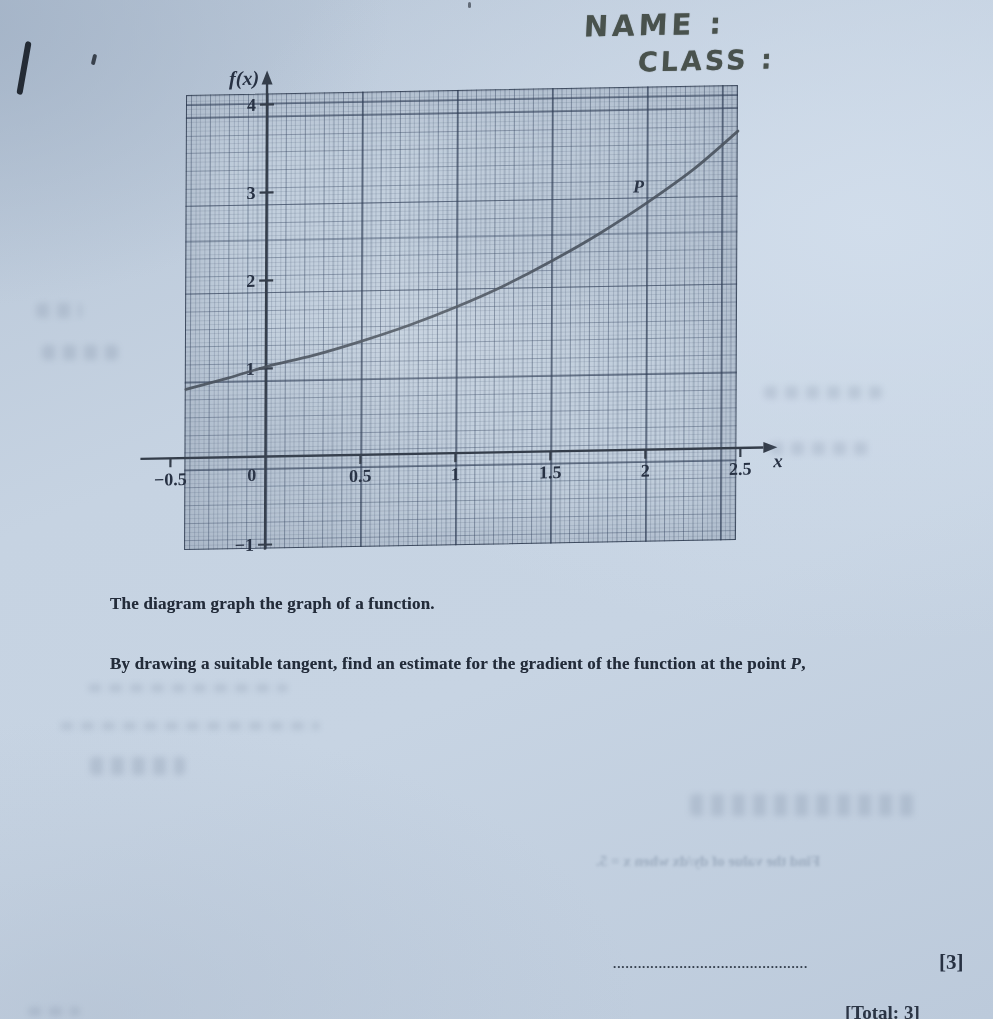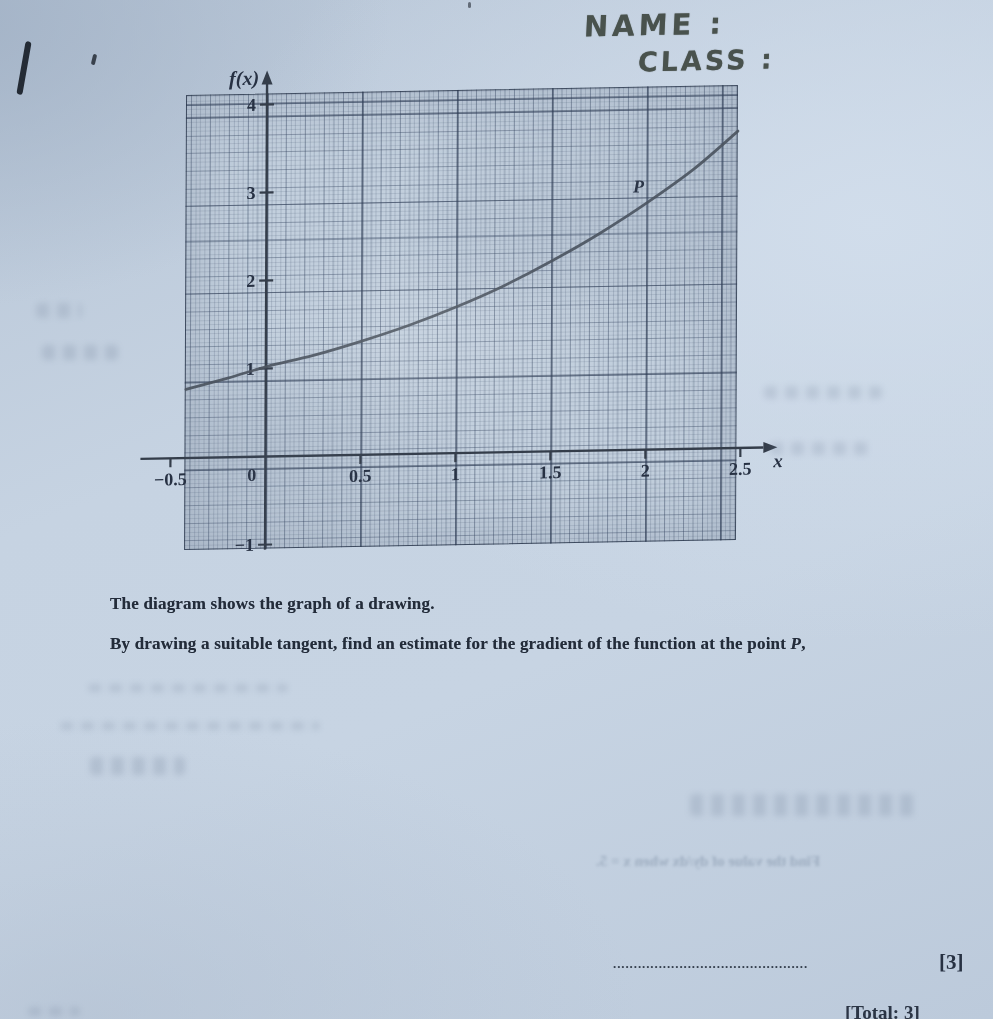--- a/index.html
+++ b/index.html
@@ -62,21 +62,21 @@
   #graph-svg text{ font-family:"Liberation Serif", serif; font-weight:700; fill:#273143; }
 
   
   .q-line{
     position:absolute; left:110px;
     font-size:17px; font-weight:700; color:#232c3a;
     letter-spacing:.2px; white-space:nowrap;
     text-shadow:0 0 .6px rgba(35,44,58,.5);
   }
   #q-line1{ top:594px; }
-  #q-line2{ top:634px; }
+  #q-line2{ top:654px; }
   .point-italic{ font-style:italic; }
 
   
   #answer-dots{
     position:absolute; left:613px; top:956px;
     font-size:13px; font-weight:700; letter-spacing:.9px; color:#333d4b; white-space:nowrap;
   }
   #marks{ position:absolute; left:939px; top:950px; font-size:21px; font-weight:700; color:#273142; }
   #total{ position:absolute; left:845px; top:1002px; font-size:19px; font-weight:700; color:#2b3545; }
 
@@ -141,21 +141,21 @@
       <text x="425" y="429" text-anchor="middle" font-size="18">1.5</text>
       <line x1="520" y1="402" x2="520" y2="411" stroke="#343d4a" stroke-width="2.2"></line>
       <text x="520" y="429" text-anchor="middle" font-size="18">2</text>
       <line x1="615" y1="402" x2="615" y2="411" stroke="#343d4a" stroke-width="2.2"></line>
       <text x="615" y="429" text-anchor="middle" font-size="18">2.5</text>
       <path d="M 60.2 333.4 C 67.2 331.6, 88.7 326.3, 102.0 322.8 C 115.3 319.3, 125.8 315.8, 140.0 312.2 C 154.3 308.7, 171.7 305.6, 187.5 301.7 C 203.3 297.7, 219.2 293.2, 235.0 288.5 C 250.8 283.8, 266.7 278.9, 282.5 273.5 C 298.3 268.1, 314.2 262.2, 330.0 255.9 C 345.8 249.6, 361.7 243.0, 377.5 235.7 C 393.3 228.3, 409.2 220.3, 425.0 211.9 C 440.8 203.6, 456.7 194.9, 472.5 185.5 C 488.3 176.1, 504.2 166.2, 520.0 155.6 C 535.8 145.0, 552.3 133.9, 567.5 122.2 C 582.7 110.4, 603.9 91.4, 611.2 85.2" fill="none" stroke="#4b545e" stroke-width="2.8" stroke-linecap="round" opacity="0.92"></path>
       <text x="512" y="144.60000000000002" text-anchor="middle" font-size="18" font-style="italic">P</text>
     </svg>
 </div>
 
-<div class="q-line" id="q-line1">The diagram shows the graph of a drawing.</div>
+<div class="q-line" id="q-line1">The diagram graph the graph of a function.</div>
 <div class="q-line" id="q-line2"><span>By drawing a suitable tangent, find an estimate for the gradient of the function at the point </span><span class="point-italic">P</span><span>,</span></div>
 
 <div id="answer-dots">...............................................</div>
 <div id="marks">[3]</div>
 <div id="total">[Total: 3]</div>
 
 <div class="ghost-line" id="ghost-a"></div>
 <div class="ghost-line" id="ghost-b"></div>
 <div class="ghost-line" id="ghost-c"></div>
 <div class="ghost-line" id="ghost-d"></div>

